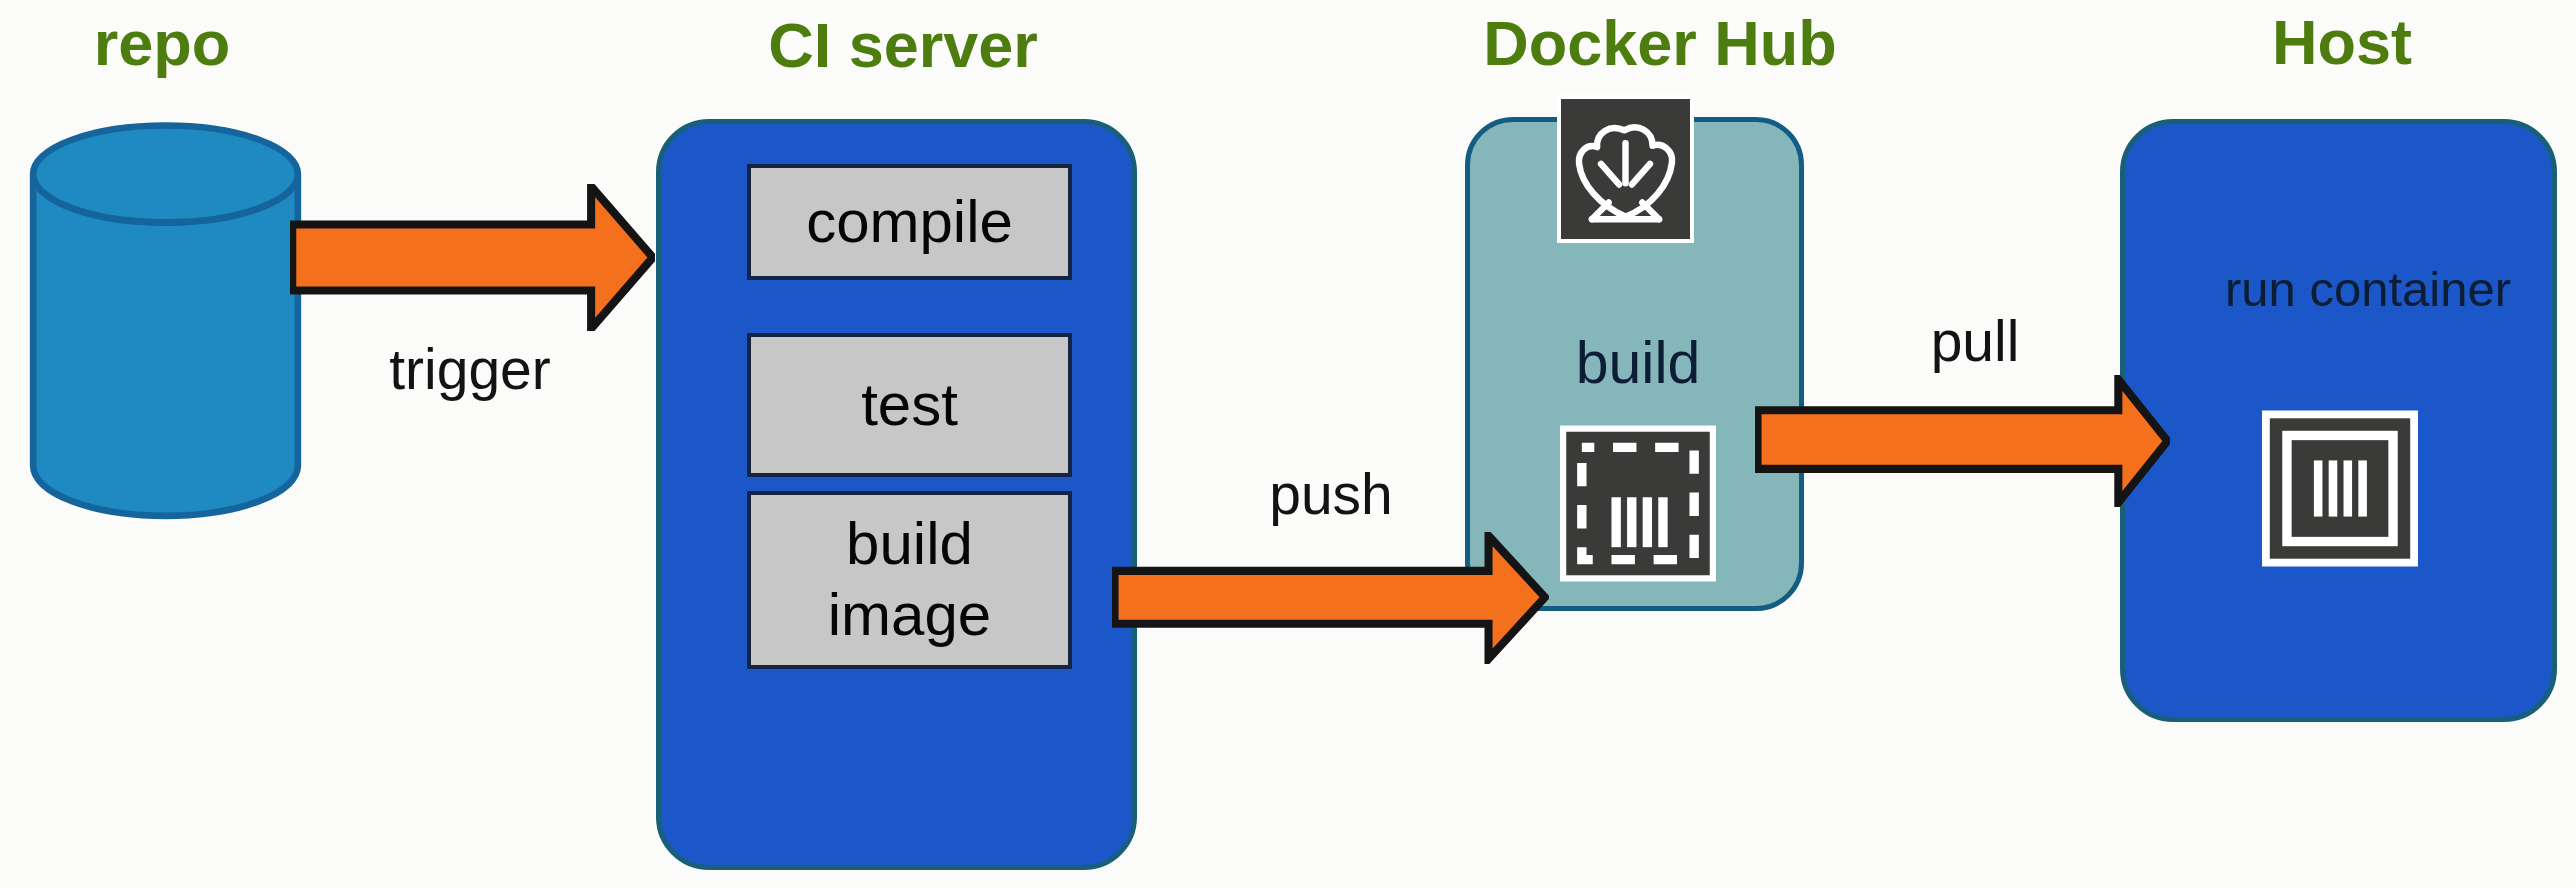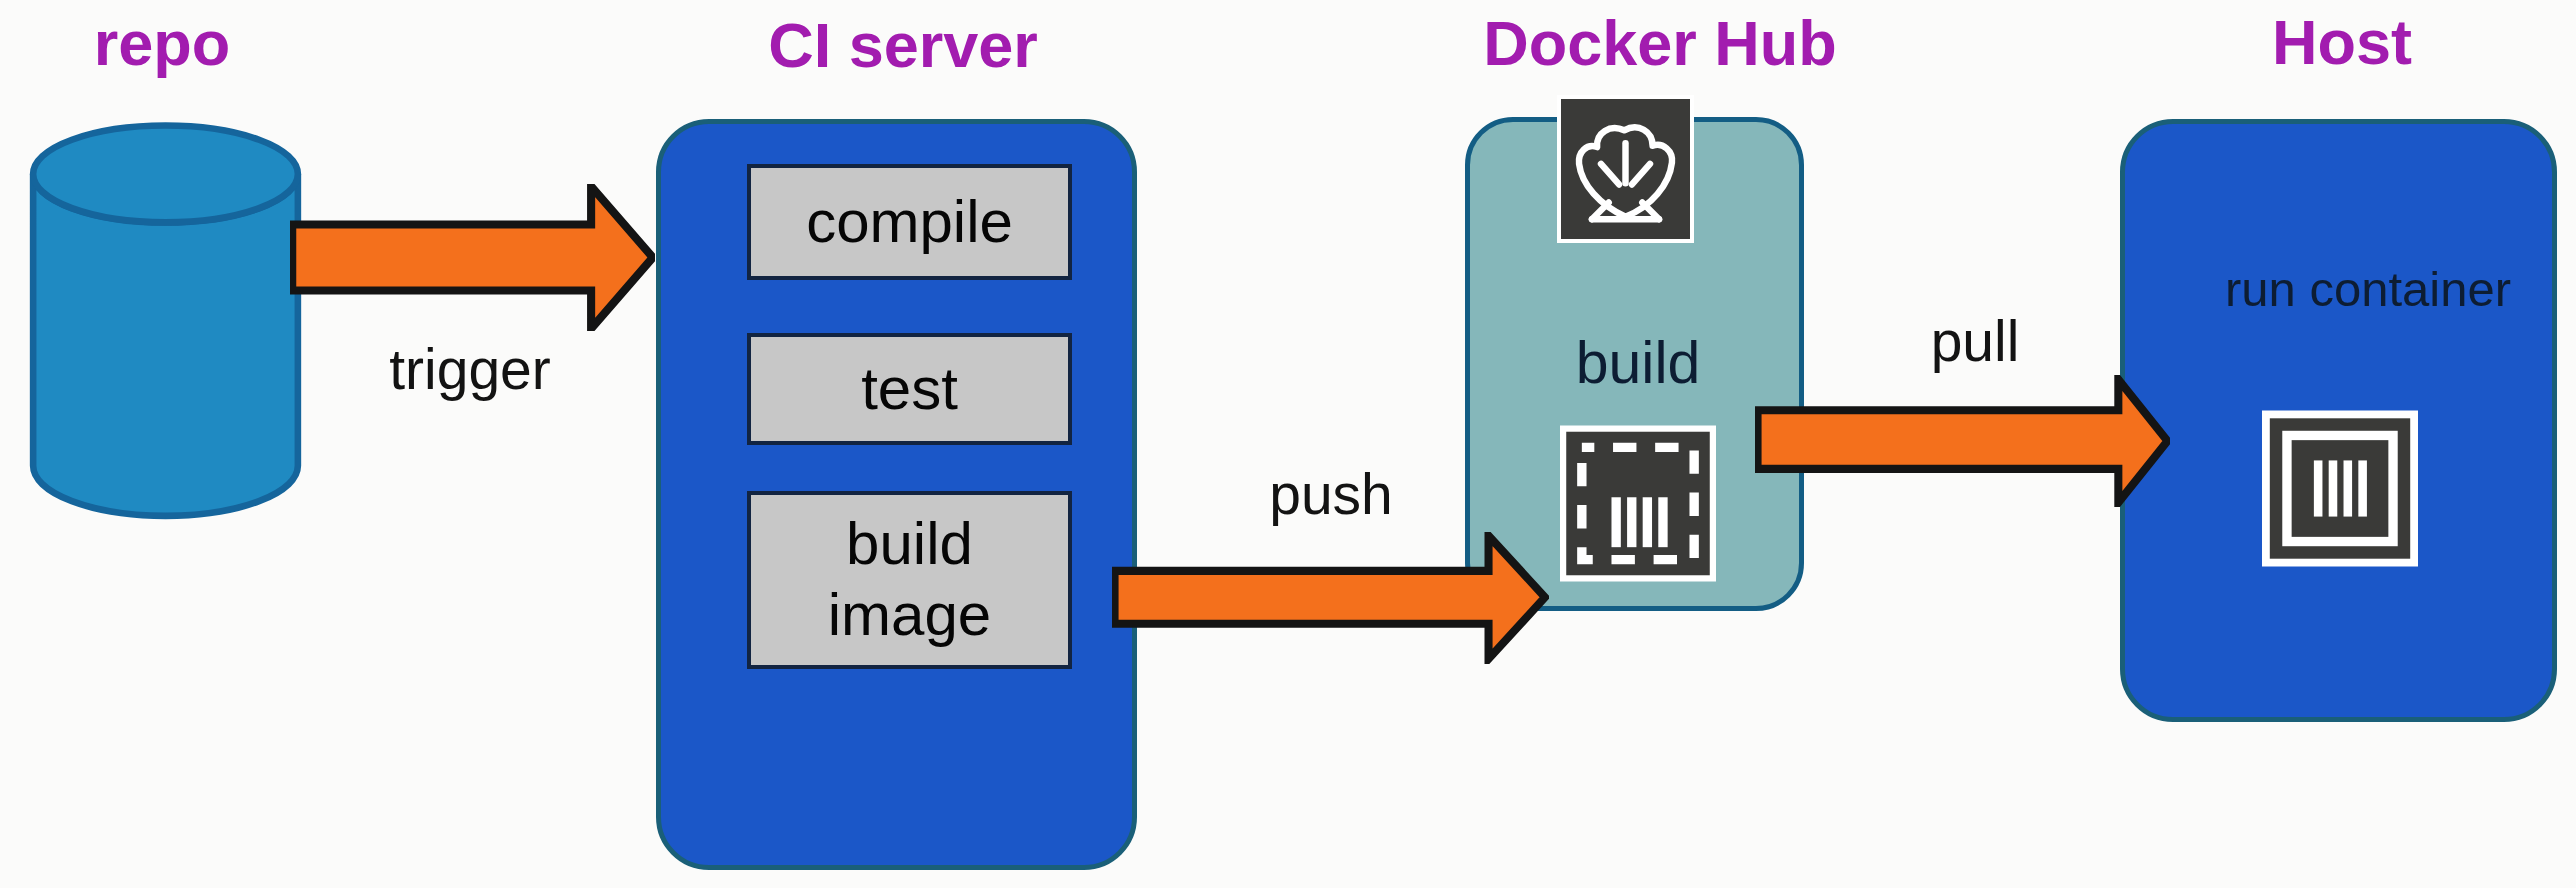--- a/index.html
+++ b/index.html
@@ -12,21 +12,21 @@
     overflow: hidden;
     position: relative;
   }
   #diagram { position: absolute; inset: 0; }
 
   .node-title {
     position: absolute;
     transform: translateX(-50%);
     font-size: 63px;
     font-weight: bold;
-    color: #a21caf;
+    color: #4d7c0f;
     white-space: nowrap;
     letter-spacing: 0px;
   }
   .flow-label {
     position: absolute;
     transform: translateX(-50%);
     font-size: 57px;
     color: #131313;
     white-space: nowrap;
   }
@@ -62,21 +62,21 @@
     border: 4.4px solid var(--step-border, #122441);
     display: flex;
     align-items: center;
     justify-content: center;
     text-align: center;
     font-size: 60px;
     color: #060606;
     line-height: 1.18;
   }
   #step-compile { top: 40px;  height: 116px; }
-  #step-test    { top: 209px; height: 112px; }
+  #step-test    { top: 209px; height: 144px; }
   #step-build   { top: 367px; height: 178px; padding: 0 29px; }
 
   .abs-svg { position: absolute; display: block; }
 
   .arrow-poly {
     fill: var(--arrow-orange, #f4701c);
     stroke: #141414;
     stroke-width: 11px;
     stroke-linejoin: miter;
   }

